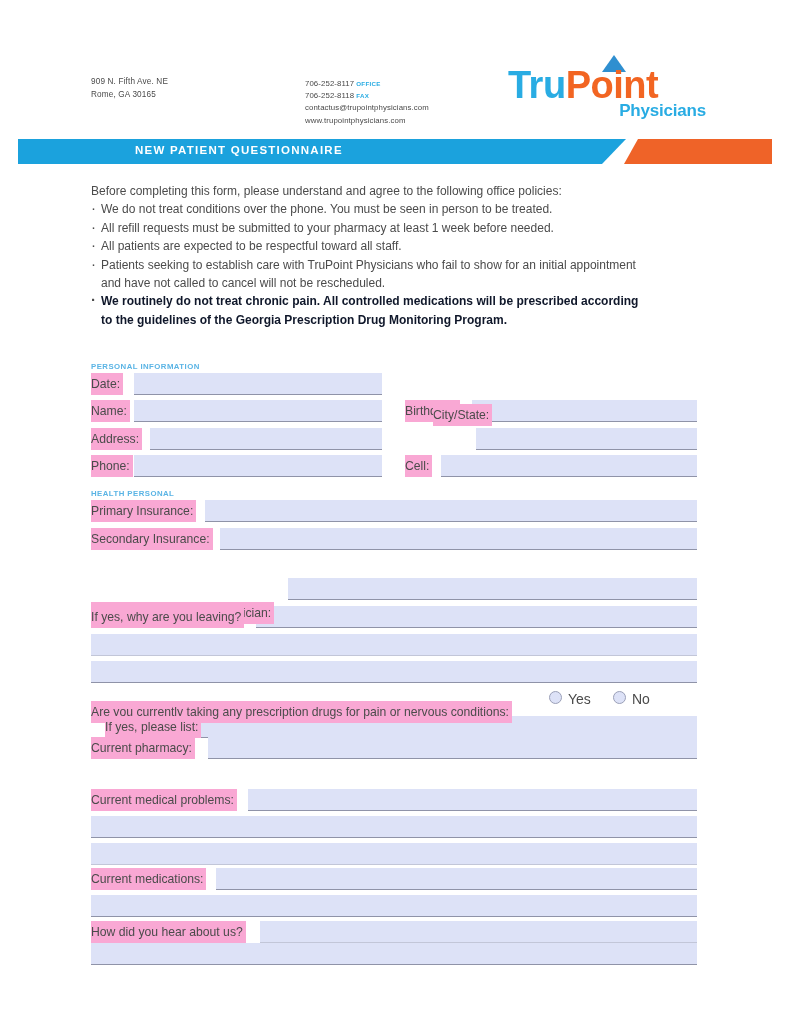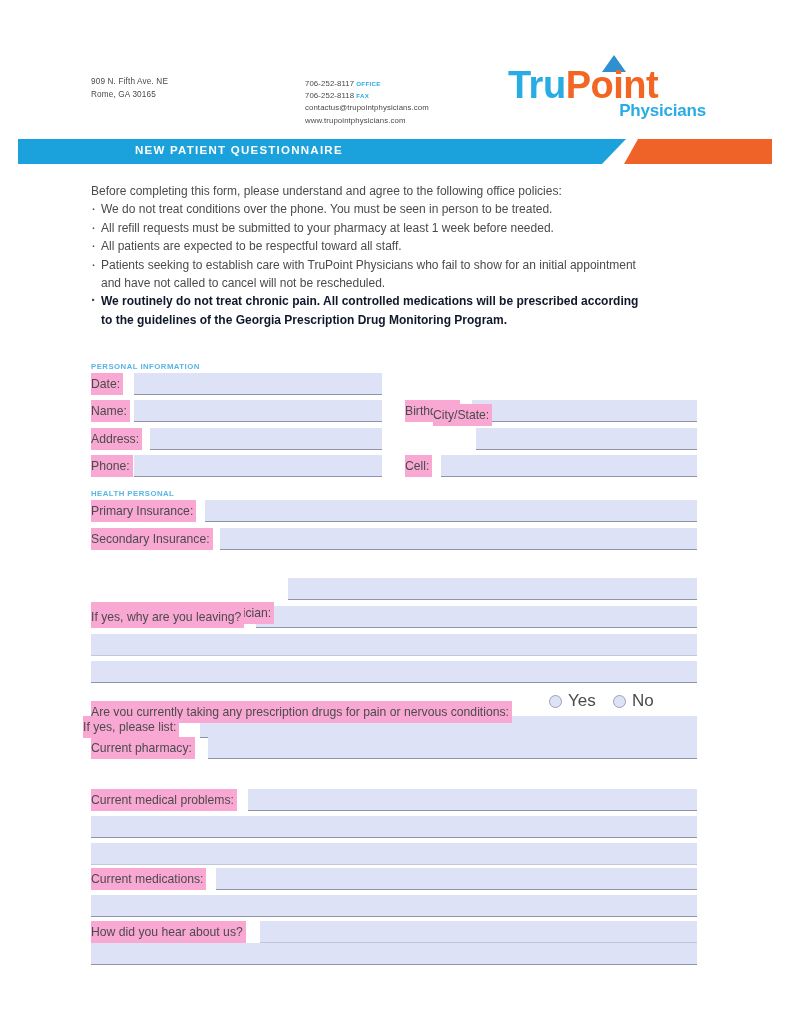--- a/index.html
+++ b/index.html
@@ -177,23 +177,23 @@
     height: 22px;
     background: #dde2f7;
     border-bottom: 1.3px solid #8f93a8;
   }
   .fbox.noline { border-bottom: 1.3px solid #c2c6d8; }
 
   
   .radio-wrap {
     position: absolute;
     display: flex;
-    align-items: center;
+    align-items: flex-start;
     gap: 6px;
-    font-size: 17px;
+    font-size: 14px;
     color: #4b4b4b;
   }
   .radio {
     width: 13px;
     height: 13px;
     border-radius: 50%;
     background: #dde2f7;
     border: 1.2px solid #9ba0b8;
     display: inline-block;
   }
@@ -310,21 +310,21 @@
   <div class="radio-wrap" style="left:549px; top:691px;">
     <span class="radio"></span>
     <span>Yes</span>
   </div>
   <div class="radio-wrap" style="left:613px; top:691px;">
     <span class="radio"></span>
     <span>No</span>
   </div>
 
   <div class="fbox" style="left:200px; top:716px; width:497px;"></div>
-  <div class="frow" style="left:83px; top:716px;">
+  <div class="frow" style="left:105px; top:716px;">
     <span class="flabel">If yes, please list:</span>
   </div>
 
   <div class="fbox" style="left:208px; top:737px; width:489px;"></div>
   <div class="frow" style="left:91px; top:737px;">
     <span class="flabel">Current pharmacy:</span>
   </div>
 
   <div class="fbox" style="left:248px; top:789px; width:449px;"></div>
   <div class="frow" style="left:91px; top:789px;">

